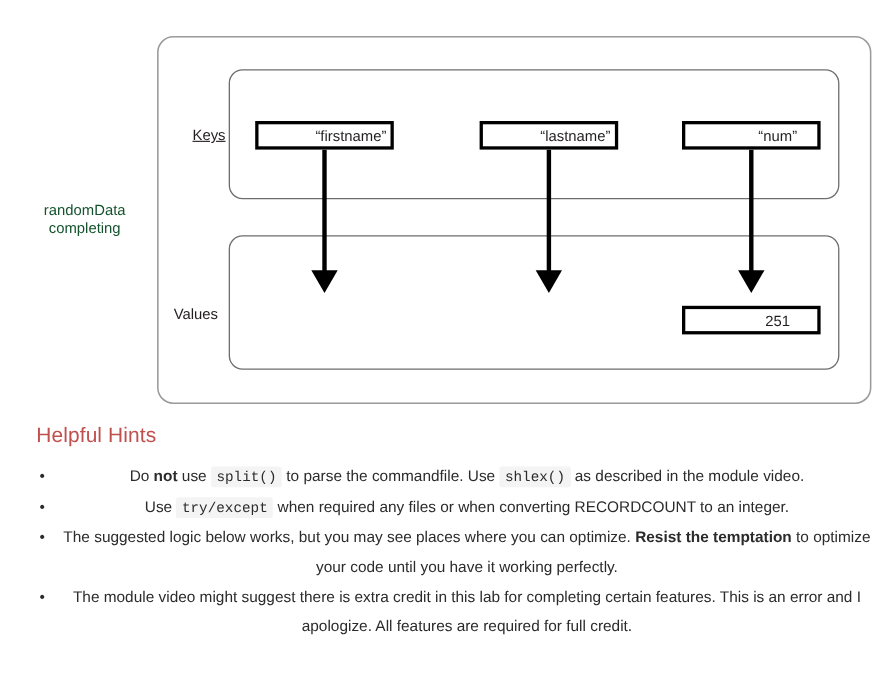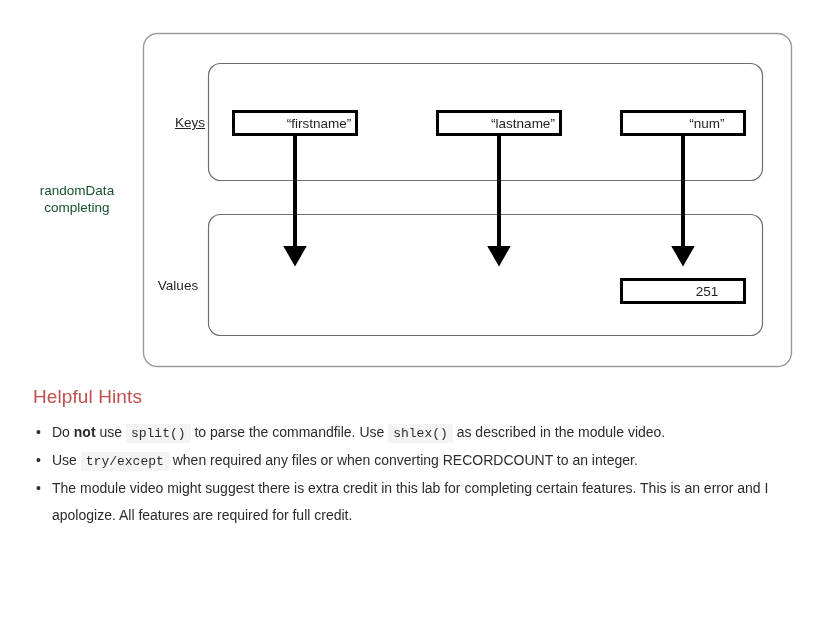--- a/index.html
+++ b/index.html
@@ -83,20 +83,21 @@
     padding: 8px 0 0 33px;
     font-size: 19px;
     font-weight: 400;
     color: #c0504d;
     letter-spacing: 0.1px;
   }
   #hints-list {
     margin: 11px 0 0 0;
     padding: 0 0 0 52px;
     list-style: none;
+    text-align: center;
   }
   #hints-list li {
     position: relative;
     font-size: 14px;
     line-height: 27px;
     color: #2b2b2b;
     max-width: 745px;
     padding-left: 0;
     margin-bottom: 0px;
   }
@@ -155,15 +156,16 @@
 
   <div class="cell-box value-box" id="value-box-2" style="border-color: rgb(0, 0, 0); margin-top: 15px;">251</div>
 
 </div>
 
 <section id="hints-section">
   <h2 id="hints-heading" style="color: rgb(192, 80, 77);">Helpful Hints</h2>
   <ul id="hints-list">
       <li><span>Do </span><b>not</b><span> use </span><code class="inline-code">split()</code><span> to parse the commandfile. Use </span><code class="inline-code">shlex()</code><span> as described in the module video.</span></li>
       <li><span>Use </span><code class="inline-code">try/except</code><span> when required any files or when converting RECORDCOUNT to an integer.</span></li>
+      <li><span>The suggested logic below works, but you may see places where you can optimize. </span><b>Resist the temptation</b><span> to optimize your code until you have it working perfectly.</span></li>
       <li><span>The module video might suggest there is extra credit in this lab for completing certain features. This is an error and I apologize. All features are required for full credit.</span></li>
     </ul>
 </section>
 
 </body></html>

